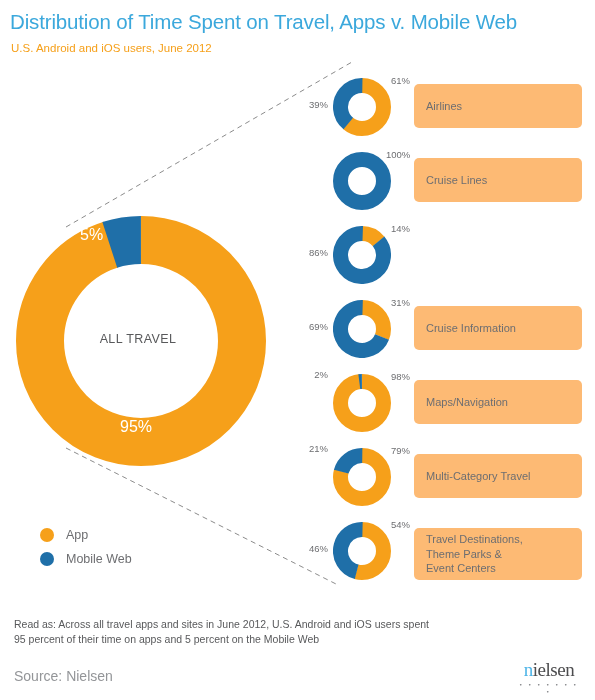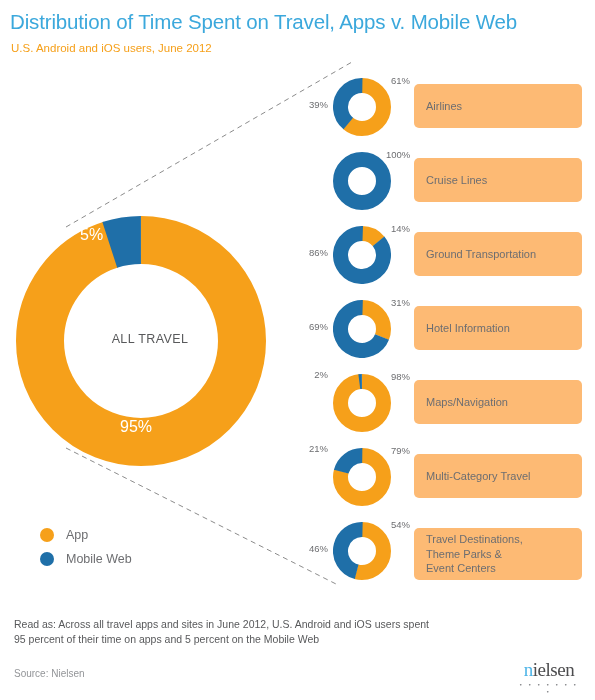--- a/index.html
+++ b/index.html
@@ -40,21 +40,21 @@
 
   
   #main-donut-wrap {
     position: absolute;
     left: 16px; top: 216px;
     width: 250px; height: 250px;
   }
   #main-donut-wrap svg { display: block; }
   #main-center-label {
     position: absolute;
-    left: 12px; top: 116px;
+    left: 0; top: 116px;
     width: 244px;
     text-align: center;
     font-size: 12.5px;
     color: #58595b;
     letter-spacing: 0.4px;
   }
   .main-pct {
     position: absolute;
     font-size: 16px;
     color: #ffffff;
@@ -157,21 +157,21 @@
     position: absolute;
     left: 14px; top: 617px;
     width: 520px;
     font-size: 10.5px;
     line-height: 15px;
     color: #58595b;
   }
   #source {
     position: absolute;
     left: 14px; top: 668px;
-    font-size: 10px;
+    font-size: 14px;
     color: #939598;
   }
   #nielsen-logo {
     position: absolute;
     left: 516px; top: 660px;
     width: 66px;
     text-align: center;
     font-family: "Liberation Serif", serif;
   }
   #nielsen-wordmark {
@@ -251,40 +251,35 @@
       <div class="mini-donut">
         <svg width="58" height="58" viewBox="0 0 58 58">
           <g transform="translate(29,29)">
             <circle r="21.5" fill="none" stroke="#f6a01a" stroke-width="15" stroke-dasharray="18.912387774610554 135.0884841043611" transform="rotate(-90)"></circle>
             <circle r="21.5" fill="none" stroke="#1f6fa8" stroke-width="15" stroke-dasharray="116.17609632975055 135.0884841043611" transform="rotate(-39.6)"></circle>
           </g>
         </svg>
       </div>
       <div class="pct-left">86%</div>
       <div class="pct-right">14%</div>
-      <div class="cat-box">
-        <div class="cat-label">
-          <div>Ground Transportation</div>
-        </div>
-      </div>
     </div>
     <div class="row" style="top: 300px;">
       <div class="mini-donut">
         <svg width="58" height="58" viewBox="0 0 58 58">
           <g transform="translate(29,29)">
             <circle r="21.5" fill="none" stroke="#f6a01a" stroke-width="15" stroke-dasharray="41.87743007235194 135.0884841043611" transform="rotate(-90)"></circle>
             <circle r="21.5" fill="none" stroke="#1f6fa8" stroke-width="15" stroke-dasharray="93.21105403200916 135.0884841043611" transform="rotate(21.599999999999994)"></circle>
           </g>
         </svg>
       </div>
       <div class="pct-left">69%</div>
       <div class="pct-right">31%</div>
       <div class="cat-box">
         <div class="cat-label">
-          <div>Hotel Information</div>
+          <div>Cruise Information</div>
         </div>
       </div>
     </div>
     <div class="row" style="top: 374px;">
       <div class="mini-donut">
         <svg width="58" height="58" viewBox="0 0 58 58">
           <g transform="translate(29,29)">
             <circle r="21.5" fill="none" stroke="#f6a01a" stroke-width="15" stroke-dasharray="132.38671442227388 135.0884841043611" transform="rotate(-90)"></circle>
             <circle r="21.5" fill="none" stroke="#1f6fa8" stroke-width="15" stroke-dasharray="2.701769682087222 135.0884841043611" transform="rotate(262.8)"></circle>
           </g>

